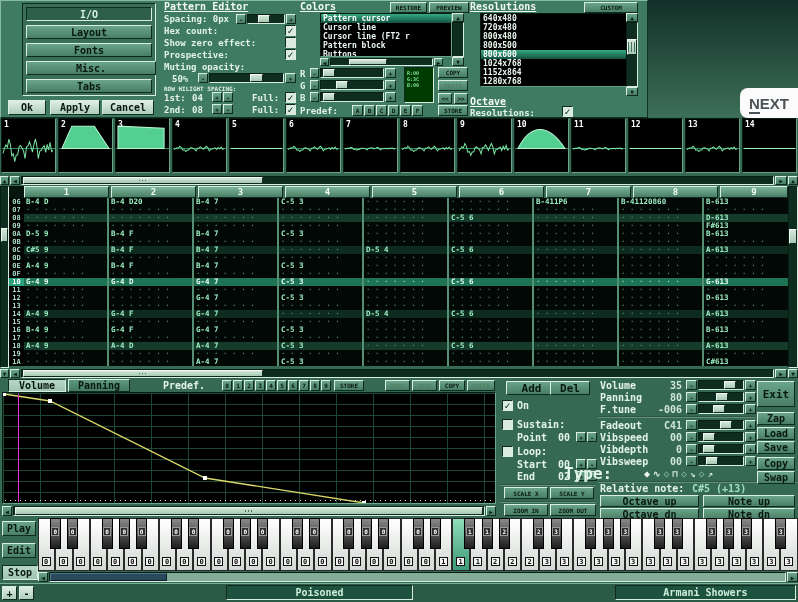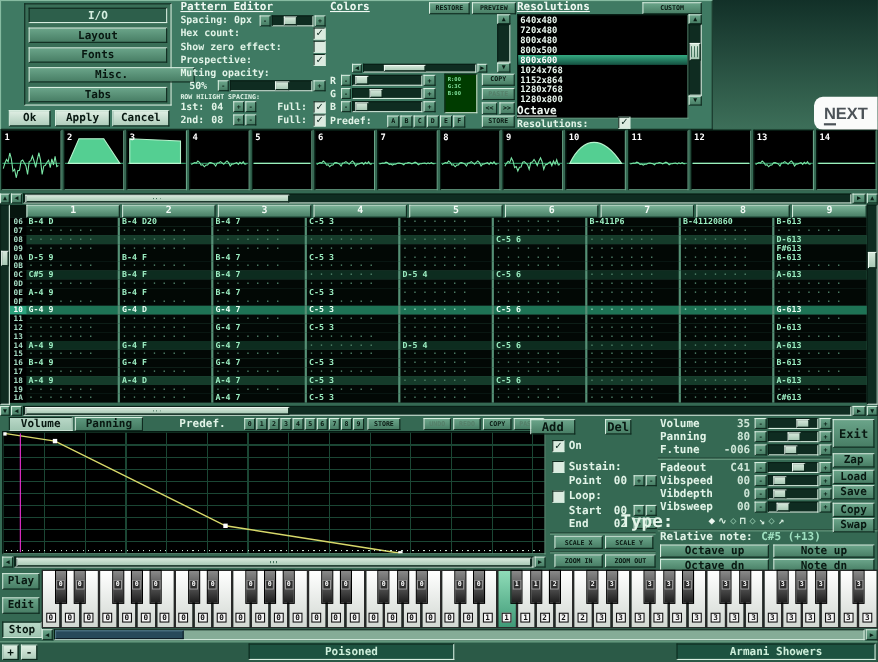--- a/index.html
+++ b/index.html
@@ -90,21 +90,21 @@
   <div class="next">
     <span><span class="nf">N</span><span>EXT</span></span>
   </div>
 
   <div class="abs sunk" style="left:0;top:0;width:648px;height:118px;background:#3f7a63;border-color:#86bba1 #142f24 #142f24 #86bba1"></div>
 
   <div class="abs sunk" style="left:22px;top:3px;width:134px;height:93px;background:#396e57"></div>
   <div class="b darksel" style="left:26px;top:7px;width:126px;height:14px;font-size:10px">I/O</div>
   <div class="b" style="left:26px;top:25px;width:126px;height:14px;font-size:10px">Layout</div>
   <div class="b" style="left:26px;top:43px;width:126px;height:14px;font-size:10px">Fonts</div>
-  <div class="b" style="left:26px;top:61px;width:151px;height:14px;font-size:10px">Misc.</div>
+  <div class="b" style="left:26px;top:61px;width:130px;height:14px;font-size:10px">Misc.</div>
   <div class="b" style="left:26px;top:79px;width:126px;height:14px;font-size:10px">Tabs</div>
   <div class="b light" style="left:8px;top:100px;width:38px;height:15px;font-size:10px">Ok</div>
   <div class="b light" style="left:50px;top:100px;width:50px;height:15px;font-size:10px">Apply</div>
   <div class="b light" style="left:102px;top:100px;width:52px;height:15px;font-size:10px">Cancel</div>
 
   <div class="title" style="left:164px;top:1px">Pattern Editor</div>
   <div class="lbl" style="left:164px;top:14px">Spacing: 0px</div>
   <div class="sbtn" style="left:236px;top:14px;width:10px;height:10px">-</div>
   <div class="track" style="left:247px;top:14px;width:38px;height:10px">
       <div class="thumb" style="left:28%;width:12px"></div>
@@ -133,20 +133,27 @@
   <div class="lbl" style="left:164px;top:105px">2nd:</div>
   <div class="lbl" style="left:192px;top:105px">08</div>
   <div class="sbtn" style="left:212px;top:104px;width:10px;height:10px">+</div>
   <div class="sbtn" style="left:223px;top:104px;width:10px;height:10px">-</div>
   <div class="lbl" style="left:252px;top:105px">Full:</div>
   <div class="chk on" style="left:285px;top:104px"></div>
 
   <div class="title" style="left:300px;top:1px">Colors</div>
   <div class="b" style="left:390px;top:2px;width:37px;height:11px;font-size:6px">RESTORE</div>
   <div class="b" style="left:429px;top:2px;width:40px;height:11px;font-size:6px">PREVIEW</div>
+  <div class="bb" id="colors-list" style="left:320px;top:13px;width:132px;height:44px;overflow:hidden">
+      <div class="litem sel">Pattern cursor</div>
+      <div class="litem">Cursor line</div>
+      <div class="litem">Cursor line (FT2 r</div>
+      <div class="litem">Pattern block</div>
+      <div class="litem">Buttons</div>
+    </div>
   <div class="sbtn" style="left:320px;top:58px;width:9px;height:8px">◀</div>
   <div class="track" style="left:330px;top:58px;width:103px;height:8px">
       <div class="thumb grip" style="left:18%;width:38px"></div>
     </div>
   <div class="sbtn" style="left:434px;top:58px;width:9px;height:8px">▶</div>
   <div class="sbtn" style="left:452px;top:13px;width:12px;height:9px">▲</div>
   <div class="track" style="left:452px;top:22px;width:12px;height:35px"></div>
   <div class="sbtn" style="left:452px;top:57px;width:12px;height:9px">▼</div>
   <div class="lbl" style="left:300px;top:69px">R</div>
   <div class="sbtn" style="left:310px;top:68px;width:9px;height:10px">-</div>
@@ -181,21 +188,21 @@
       <div class="b" style="left: 364px; top: 105px; width: 11px; height: 11px; font-size: 6px;">B</div>
       <div class="b" style="left: 376px; top: 105px; width: 11px; height: 11px; font-size: 6px;">C</div>
       <div class="b" style="left: 388px; top: 105px; width: 11px; height: 11px; font-size: 6px;">D</div>
       <div class="b" style="left: 400px; top: 105px; width: 11px; height: 11px; font-size: 6px;">E</div>
       <div class="b" style="left: 412px; top: 105px; width: 11px; height: 11px; font-size: 6px;">F</div>
     </div>
   <div class="b" style="left:438px;top:105px;width:30px;height:11px;font-size:6px">STORE</div>
 
   <div class="title" style="left:470px;top:1px">Resolutions</div>
   <div class="b" style="left:584px;top:2px;width:54px;height:11px;font-size:6px">CUSTOM</div>
-  <div class="bb" id="res-list" style="left:470px;top:13px;width:156px;height:95px;overflow:hidden">
+  <div class="bb" id="res-list" style="left:480px;top:13px;width:156px;height:74px;overflow:hidden">
       <div class="litem">640x480</div>
       <div class="litem">720x480</div>
       <div class="litem">800x480</div>
       <div class="litem">800x500</div>
       <div class="litem sel">800x600</div>
       <div class="litem">1024x768</div>
       <div class="litem">1152x864</div>
       <div class="litem">1280x768</div>
       <div class="litem">1280x800</div>
     </div>
@@ -629,22 +636,22 @@
       </svg>
     <div id="playhead"></div>
     <div id="envbase"></div>
   </div>
   <div class="sbtn" style="left:2px;top:506px;width:10px;height:10px">◀</div>
   <div class="track" style="left:13px;top:506px;width:472px;height:10px">
       <div class="thumb grip" style="left:1px;width:468px"></div>
     </div>
   <div class="sbtn" style="left:486px;top:506px;width:10px;height:10px">▶</div>
 
-  <div class="b" style="left:482px;top:381px;width:41px;height:14px;font-size:11px">Add</div>
-  <div class="b" style="left:550px;top:381px;width:24px;height:14px;font-size:11px">Del</div>
+  <div class="b" style="left:506px;top:381px;width:51px;height:14px;font-size:11px">Add</div>
+  <div class="b" style="left:550px;top:381px;width:40px;height:14px;font-size:11px">Del</div>
   <div class="chk on" style="left:502px;top:400px"></div>
   <div class="lbl" style="left:517px;top:401px;font-size:10px">On</div>
   <div class="chk" style="left:502px;top:419px"></div>
   <div class="lbl" style="left:517px;top:420px;font-size:10px">Sustain:</div>
   <div class="lbl" style="left:517px;top:433px;font-size:10px">Point</div>
   <div class="lbl" style="left:558px;top:433px;font-size:10px">00</div>
   <div class="sbtn" style="left:576px;top:432px;width:10px;height:10px">+</div>
   <div class="sbtn" style="left:587px;top:432px;width:10px;height:10px">-</div>
   <div class="chk" style="left:502px;top:446px"></div>
   <div class="lbl" style="left:517px;top:447px;font-size:10px">Loop:</div>

